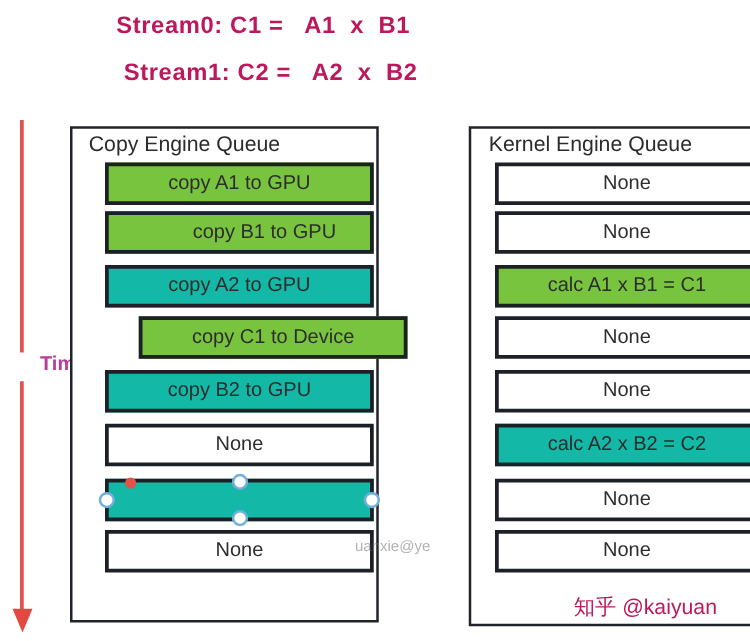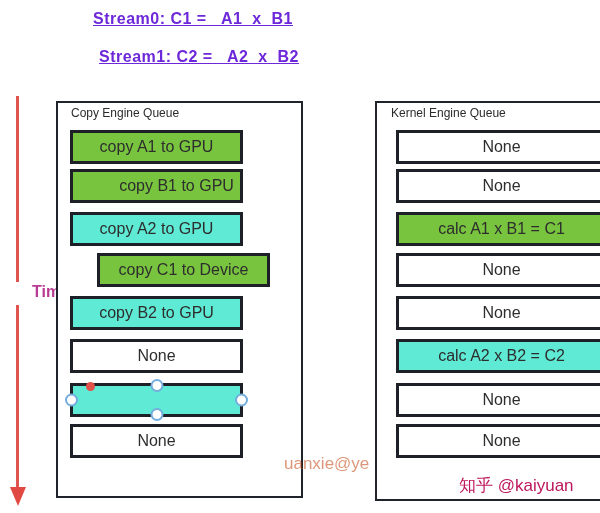--- a/index.html
+++ b/index.html
@@ -2,21 +2,21 @@
 <html><head>
 <meta charset="utf-8">
 <style>
   html,body{margin:0;padding:0;background:#ffffff;}
   .stage{
     position:relative;width:600px;height:513px;background:#ffffff;overflow:hidden;
     font-family:"Liberation Sans","DejaVu Sans",sans-serif;
   }
   .title-line{
     position:absolute;left:93px;white-space:pre;
-    font-size:16px;font-weight:bold;color:#6d28d9;letter-spacing:.5px;text-decoration:underline;
+    font-size:19px;font-weight:bold;color:#be185d;letter-spacing:.5px;
   }
   .title-line.l0{top:10px;}
   .title-line.l1{top:48px;left:99px;}
 
   
   .t-seg{position:absolute;left:16px;width:3px;background:#e05450;}
   .t-seg.s1{top:96px;height:186px;}
   .t-seg.s2{top:305px;height:183px;}
   .t-head{
     position:absolute;left:10px;top:487px;width:0;height:0;
@@ -30,53 +30,53 @@
 
   
   .panel{
     position:absolute;top:101px;background:#ffffff;
     border:2px solid #20232b;box-sizing:border-box;
   }
   .panel.left{left:56px;width:247px;height:397px;}
   .panel.right{left:351px;width:246px;height:400px;margin-left:24px;}
   .panel-title{
     position:absolute;top:3px;left:13px;
-    font-size:12px;color:#2b2b2b;white-space:nowrap;
+    font-size:17px;color:#2b2b2b;white-space:nowrap;
   }
   .panel.right .panel-title{left:14px;}
 
   .row{
     position:absolute;height:34px;box-sizing:border-box;
     border:3px solid #1d2027;background:#ffffff;
     display:flex;align-items:center;justify-content:center;
     font-size:16px;color:#2d2d2d;white-space:nowrap;
   }
-  .panel.left .row{left:12px;width:173px;}
+  .panel.left .row{left:26px;width:215px;}
   .panel.right .row{left:19px;width:211px;}
   .row.green{background:#78c43f;}
-  .row.pink{background:#5eead4;}
+  .row.pink{background:#14b8a6;}
   .row.white{background:#ffffff;text-align:right;}
 
   
   .handle{
     position:absolute;width:9px;height:9px;border-radius:50%;
     background:#ffffff;border:2px solid #74aede;box-sizing:content-box;z-index:5;
   }
   .handle.top{left:50%;top:-7px;transform:translateX(-50%);}
   .handle.bottom{left:50%;bottom:-7px;transform:translateX(-50%);}
   .handle.left{left:-8px;top:50%;transform:translateY(-50%);}
   .handle.right{right:-8px;top:50%;transform:translateY(-50%);}
   .rotate-dot{
     position:absolute;left:13px;top:-4px;width:9px;height:9px;border-radius:50%;
     background:#e2514a;z-index:6;
   }
 
   .wm-center{
-    position:absolute;left:284px;top:430px;font-size:17px;color:#c2410c;opacity:.55;
-    white-space:nowrap;z-index:8;margin-top:24px;
+    position:absolute;left:284px;top:430px;font-size:12px;color:#737373;opacity:.55;
+    white-space:nowrap;z-index:8;
   }
   .wm-br{
     position:absolute;left:459px;top:474px;font-size:17px;color:#be185d;
     white-space:nowrap;z-index:8;
   }
 </style>
 </head>
 <body>
 
 <div class="stage">

